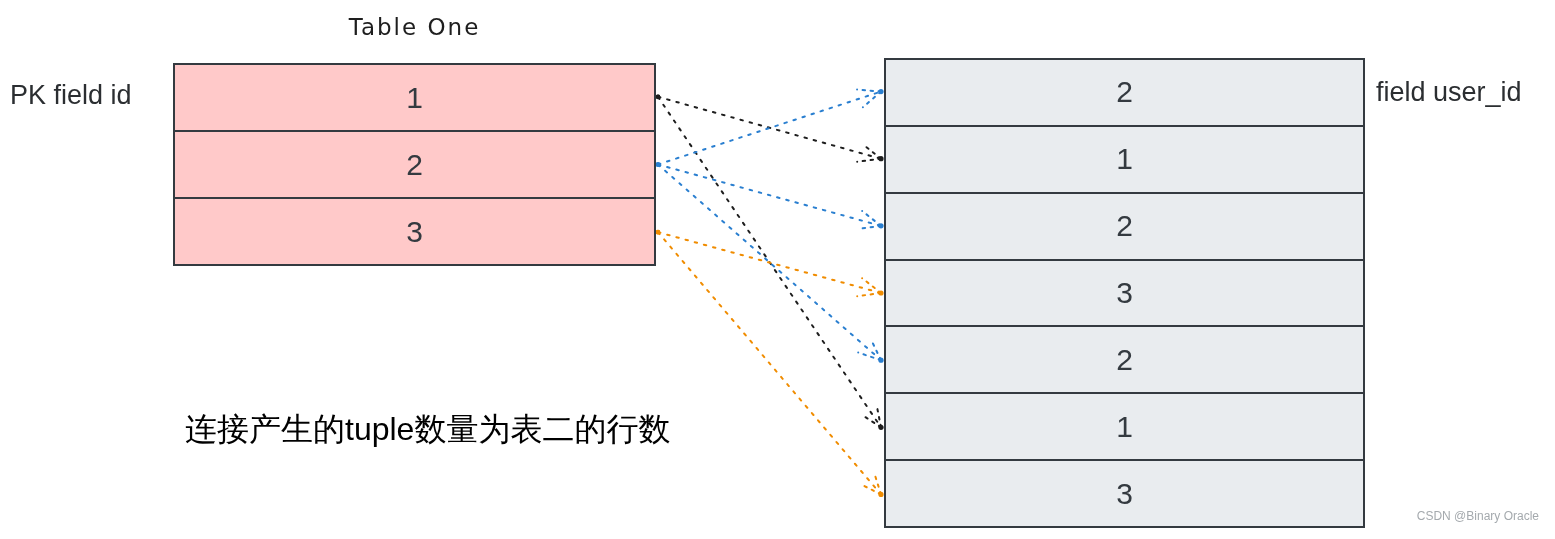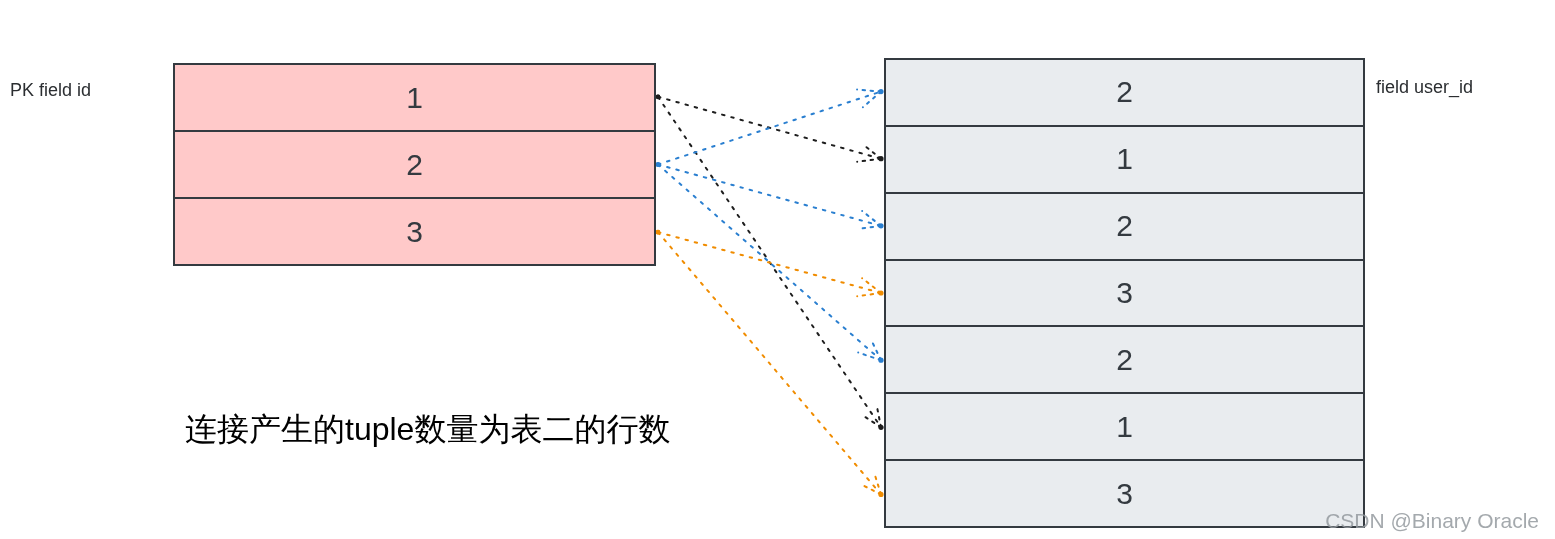--- a/index.html
+++ b/index.html
@@ -41,36 +41,36 @@
     text-align: center;
     font-family: "DejaVu Sans", sans-serif;
     font-size: 23px;
     letter-spacing: 2px;
     color: #1e1e1e;
   }
   #title-one { left: 173px; top: 14px; width: 483px; }
   #title-two { left: 884px; top: 7px;  width: 481px; }
   .side-label {
     position: absolute;
-    font-size: 18px;
+    font-size: 27px;
     color: #2b2e31;
     white-space: nowrap;
   }
   #label-left  { left: 10px;   top: 80px; }
   #label-right { left: 1348px; top: 77px; margin-left: 28px; }
   .note {
     position: absolute;
     left: 185px; top: 408px;
     font-size: 32px;
     white-space: nowrap;
   }
   .watermark {
     position: absolute;
     right: 16px; top: 509px;
-    font-size: 21px;
+    font-size: 12px;
     color: rgba(148, 154, 159, 0.85);
     white-space: nowrap;
     padding-left: 8px;
   }
 </style>
 </head>
 <body>
 
 <div class="canvas">
 
@@ -105,20 +105,21 @@
       <circle cx="881" cy="293" r="2.6" fill="#f08c00"></circle>
       <line x1="881" y1="293" x2="862.133492142694" y2="278.1657530939313" stroke="#f08c00" stroke-width="2" stroke-dasharray="2.5 5.5" stroke-linecap="round"></line>
       <line x1="881" y1="293" x2="857.214140021888" y2="296.1988849778717" stroke="#f08c00" stroke-width="2" stroke-dasharray="2.5 5.5" stroke-linecap="round"></line>
       <line x1="658" y1="232.16666666666666" x2="881" y2="494.42857142857144" stroke="#f08c00" stroke-width="2" stroke-dasharray="2.5 7" stroke-linecap="round"></line>
       <circle cx="658" cy="232.16666666666666" r="2.3" fill="#f08c00"></circle>
       <circle cx="881" cy="494.42857142857144" r="2.6" fill="#f08c00"></circle>
       <line x1="881" y1="494.42857142857144" x2="873.8006255206026" y2="471.53383388682613" stroke="#f08c00" stroke-width="2" stroke-dasharray="2.5 5.5" stroke-linecap="round"></line>
       <line x1="881" y1="494.42857142857144" x2="859.5604680719841" y2="483.6421693079574" stroke="#f08c00" stroke-width="2" stroke-dasharray="2.5 5.5" stroke-linecap="round"></line>
     </svg>
 
+  <div class="tbl-title" id="title-one">Table One</div>
 
 
   <div class="side-label" id="label-left">PK field id</div>
 
   <div class="side-label" id="label-right">field user_id</div>
 
   <div class="tbl" id="table-one" style="background: rgb(255, 201, 201); border-color: rgb(52, 58, 64);">
       <div class="row" style="border-color: rgb(52, 58, 64);">1</div>
       <div class="row" style="border-color: rgb(52, 58, 64);">2</div>
       <div class="row" style="border-color: rgb(52, 58, 64);">3</div>

